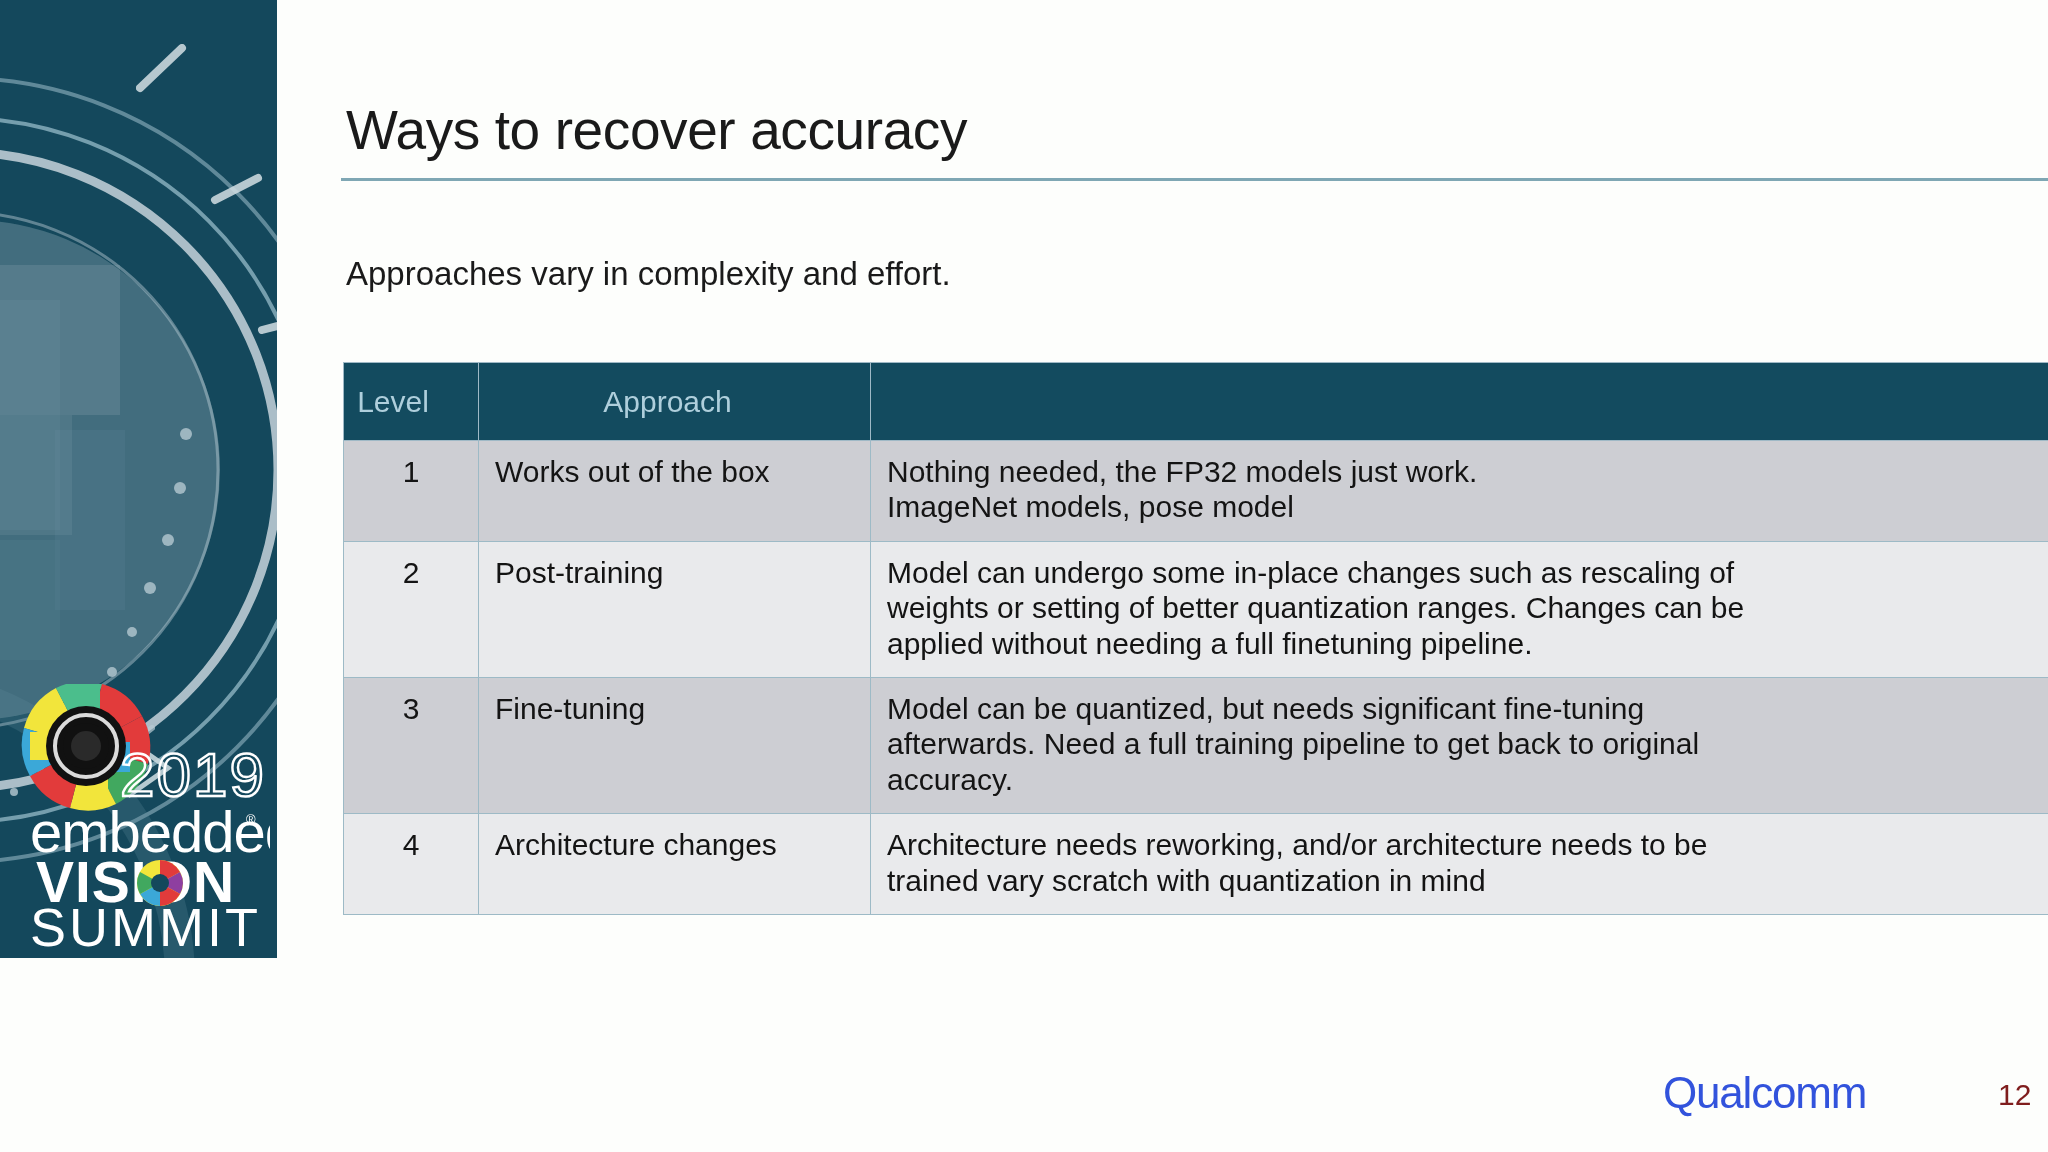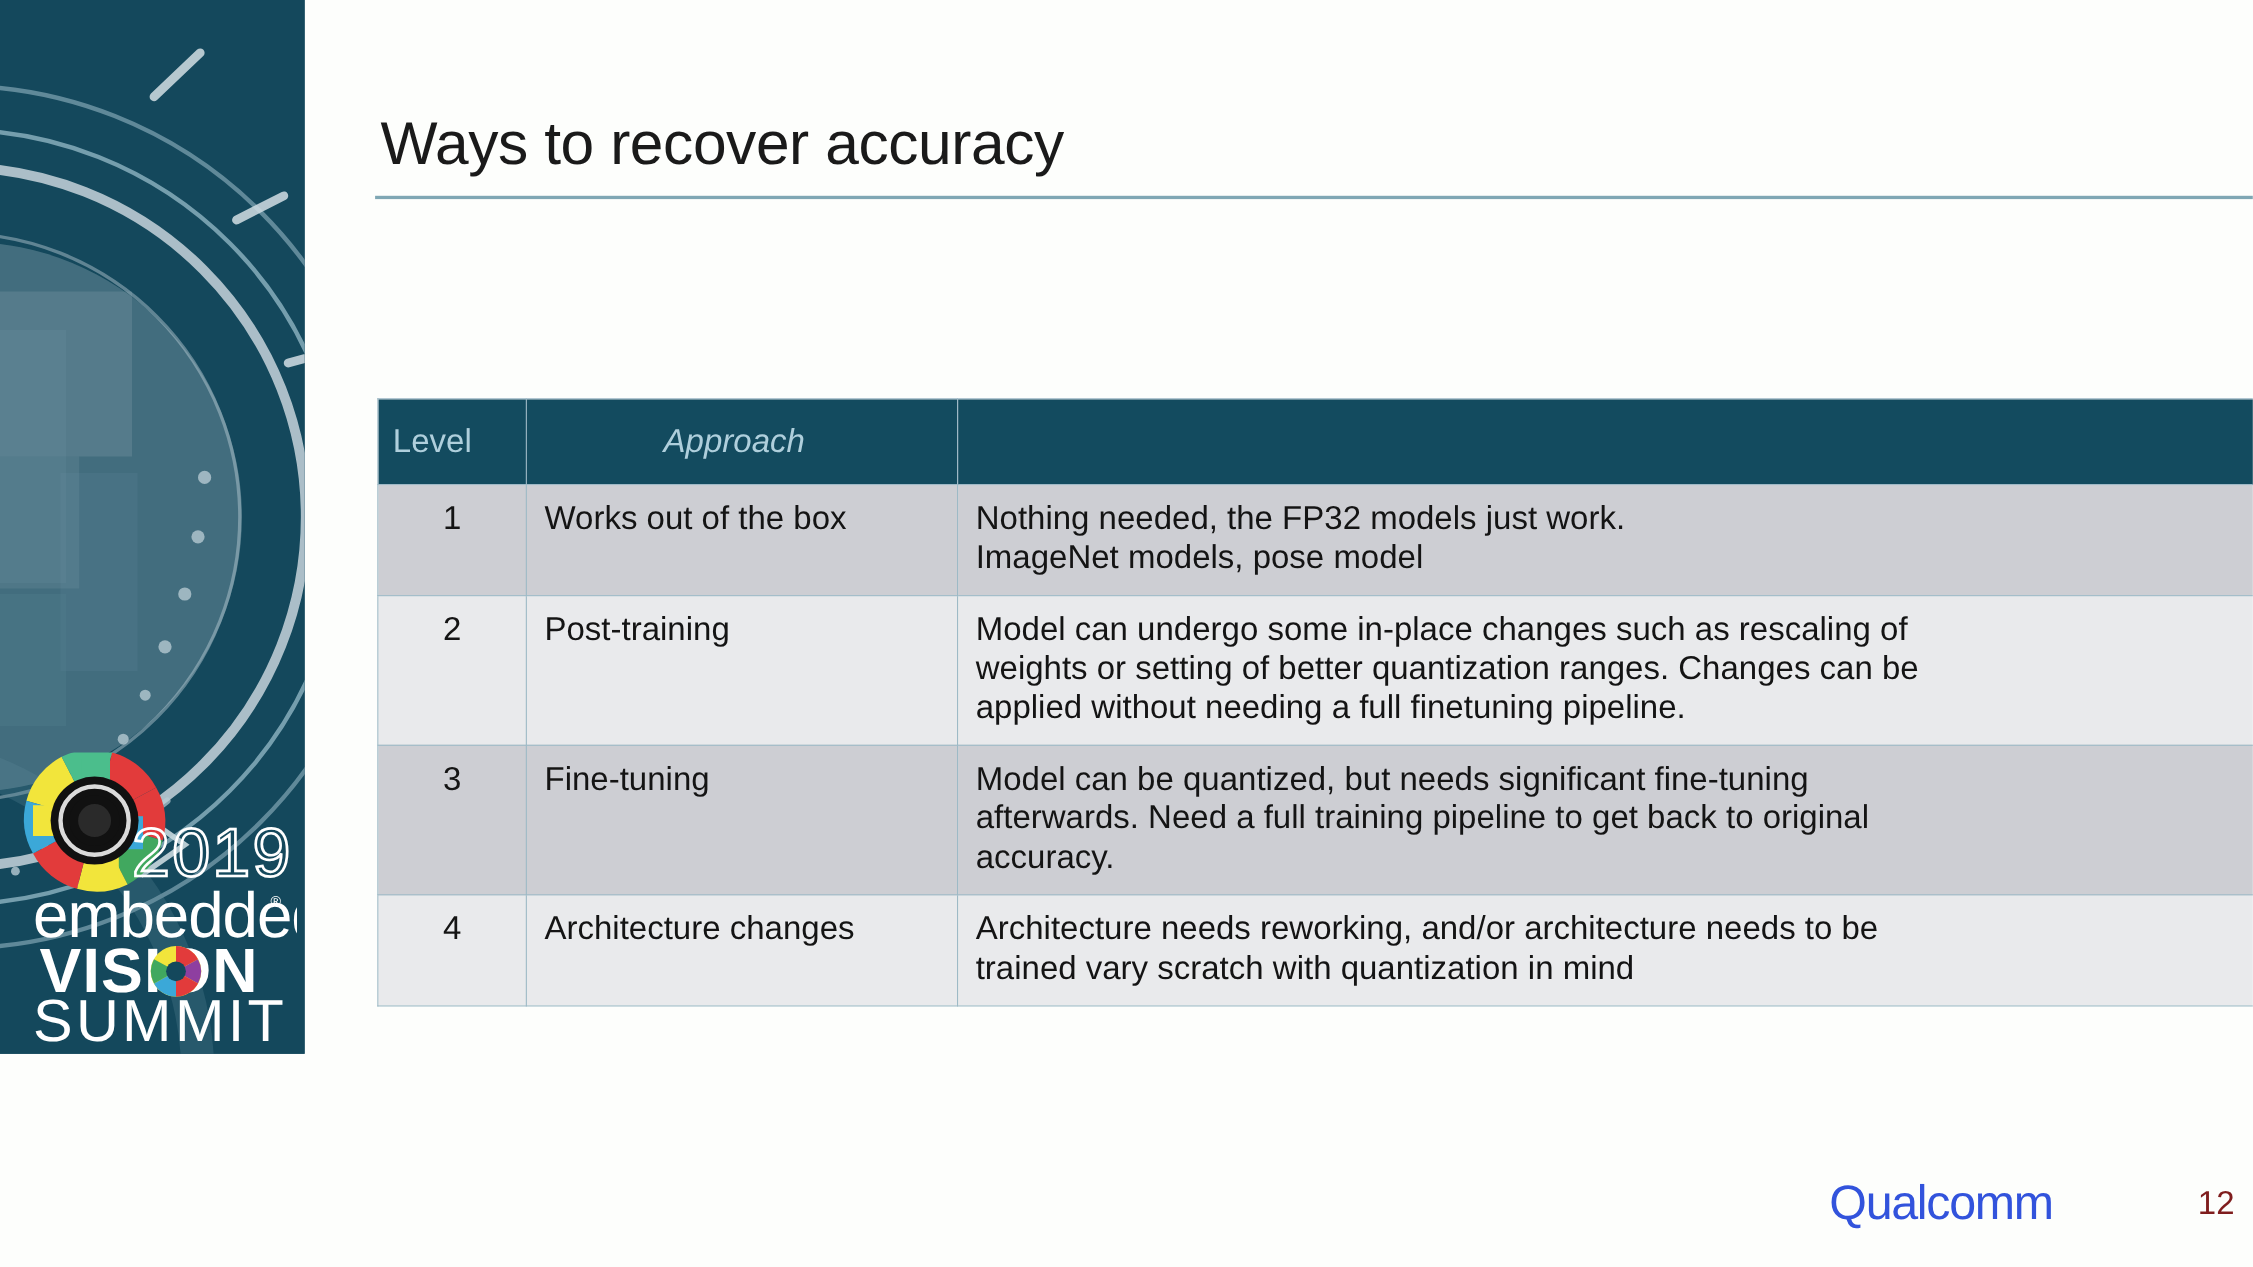--- a/index.html
+++ b/index.html
@@ -63,21 +63,21 @@
   #approach-table th{
     background:#134B5F;
     color:#AFCFDC;
     font-size:30px;
     font-weight:400;
     height:78px;
     vertical-align:middle;
     border:1px solid #9FB9C6;
   }
   #approach-table th.th-level{ text-align:center; padding-right:36px;margin-top:28px; }
-  #approach-table th.th-approach{ text-align:center; padding-right:14px;font-style:italic; }
+  #approach-table th.th-approach{ text-align:center; padding-right:14px; }
 
   #approach-table td{
     font-size:30px;
     color:#141414;
     border:1px solid #9DBAC6;
     vertical-align:top;
     padding:13px 14px 16px 14px;
     line-height:1.18;
   }
   #approach-table td.cell-level{
@@ -199,20 +199,21 @@
 
       <text x="22" y="262" font-family="'Liberation Sans', sans-serif" font-size="54" fill="#FFFFFF" letter-spacing="3">SUMMIT</text>
     </svg>
   </div>
 </div>
 
 <div id="content">
 
   <div id="page-title">Ways to recover accuracy</div>
   <div id="title-rule"></div>
+  <div id="subtitle">Approaches vary in complexity and effort.</div>
 
   <table id="approach-table">
     <colgroup>
       <col class="c-level">
         <col class="c-approach">
         <col class="c-desc">
     </colgroup>
     <thead>
       <tr>
         <th class="th-level">Level</th>

